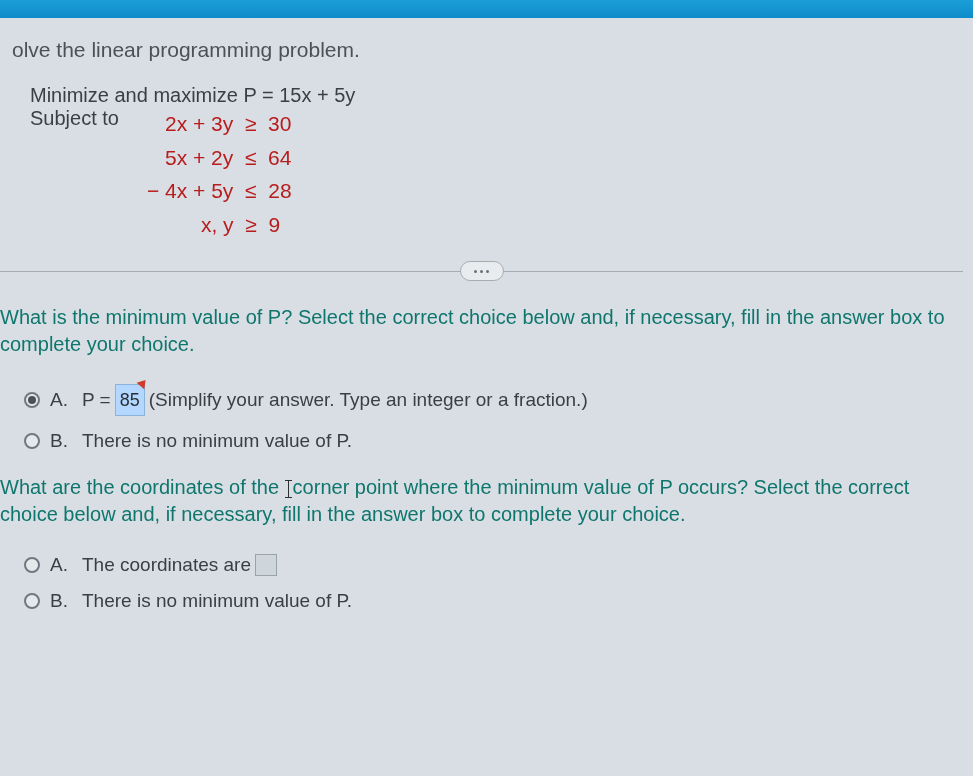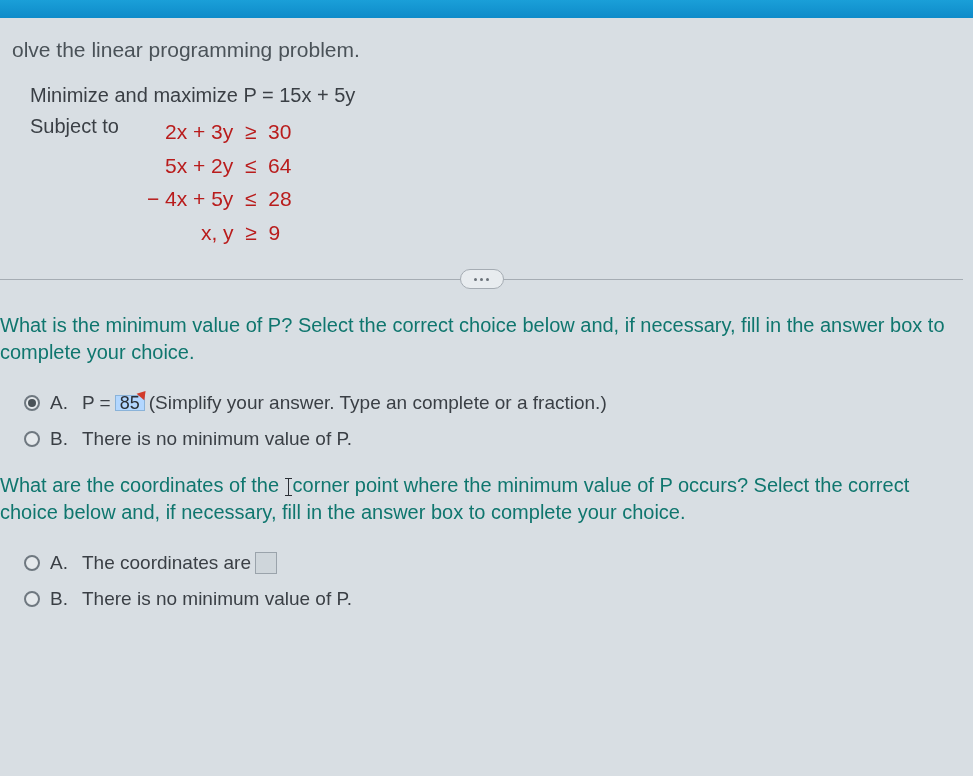--- a/index.html
+++ b/index.html
@@ -29,21 +29,21 @@
       margin-bottom: 22px;
       padding-left: 12px;
     }
     .problem-setup {
       padding-left: 30px;
       margin-bottom: 18px;
     }
     .objective-line {
       font-size: 20px;
       color: #3a3f45;
-      margin-bottom: 8px;
+      margin-bottom: 0;
     }
     .constraints-wrap {
       display: flex;
       align-items: flex-start;
       text-align: right;
     }
     .subject-label {
       font-size: 20px;
       color: #3a3f45;
       margin-right: 28px;
@@ -139,21 +139,21 @@
       display: flex;
       align-items: center;
       flex-wrap: wrap;
       gap: 4px;
     }
     .answer-box {
       display: inline-flex;
       align-items: center;
       justify-content: center;
       min-width: 30px;
-      height: 16px;
+      height: 32px;
       background: #b3d7ff;
       border: 1px solid #8ab3d9;
       padding: 0 4px;
       font-size: 18px;
       color: #2a2f35;
       position: relative;
     }
     .answer-box .caret-mark {
       position: absolute;
       right: -4px;
@@ -241,21 +241,21 @@
 
     <div class="choice-row">
       <div class="radio selected"></div>
       <div class="choice-letter">A.</div>
       <div class="choice-body">
         <span>P =</span>
         <span class="answer-box">
           <span>85</span>
           <span class="caret-mark"></span>
         </span>
-        <span>(Simplify your answer. Type an complete or a fraction.)</span>
+        <span>(Simplify your answer. Type an integer or a fraction.)</span>
       </div>
     </div>
 
     <div class="choice-row">
       <div class="radio"></div>
       <div class="choice-letter">B.</div>
       <div class="choice-body">There is no minimum value of P.</div>
     </div>
   </div>
 

